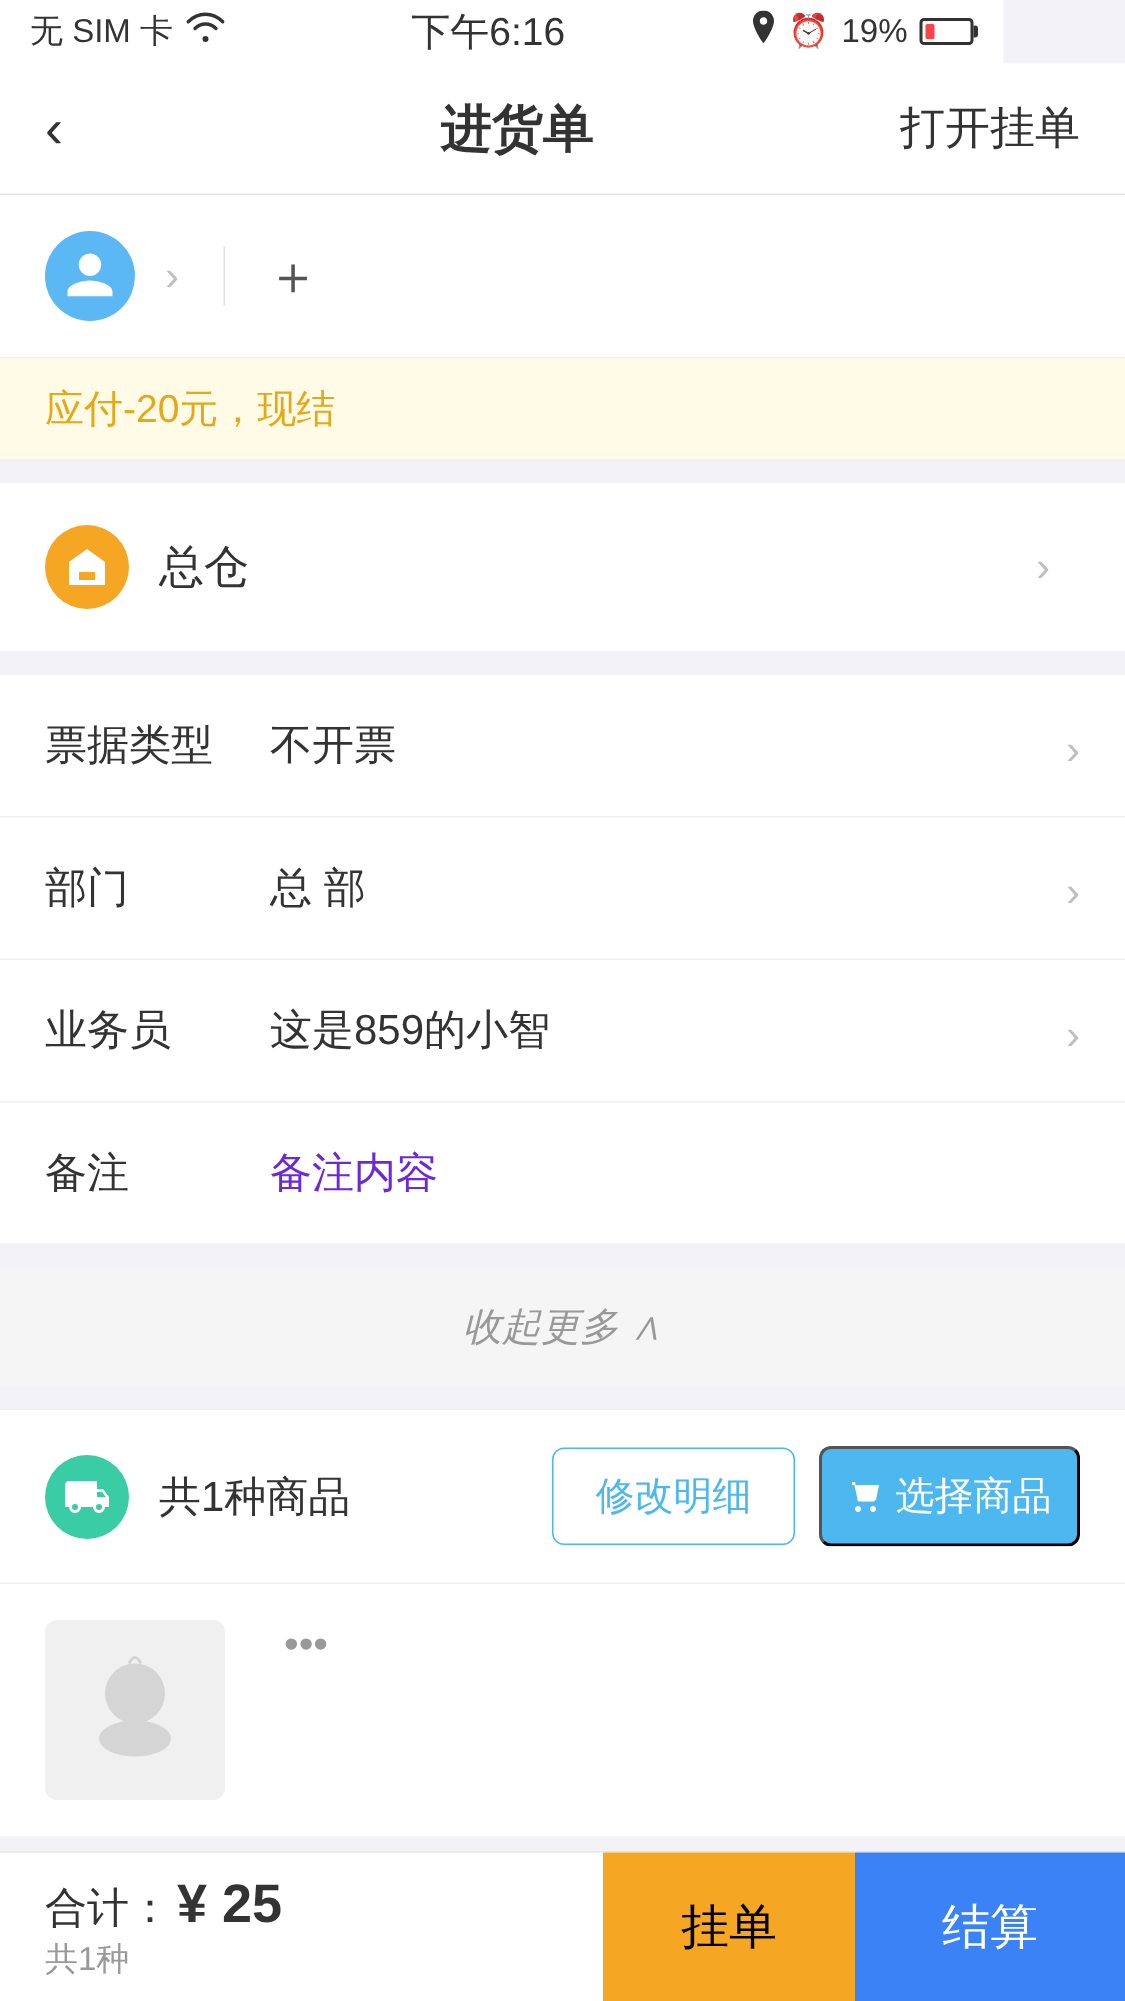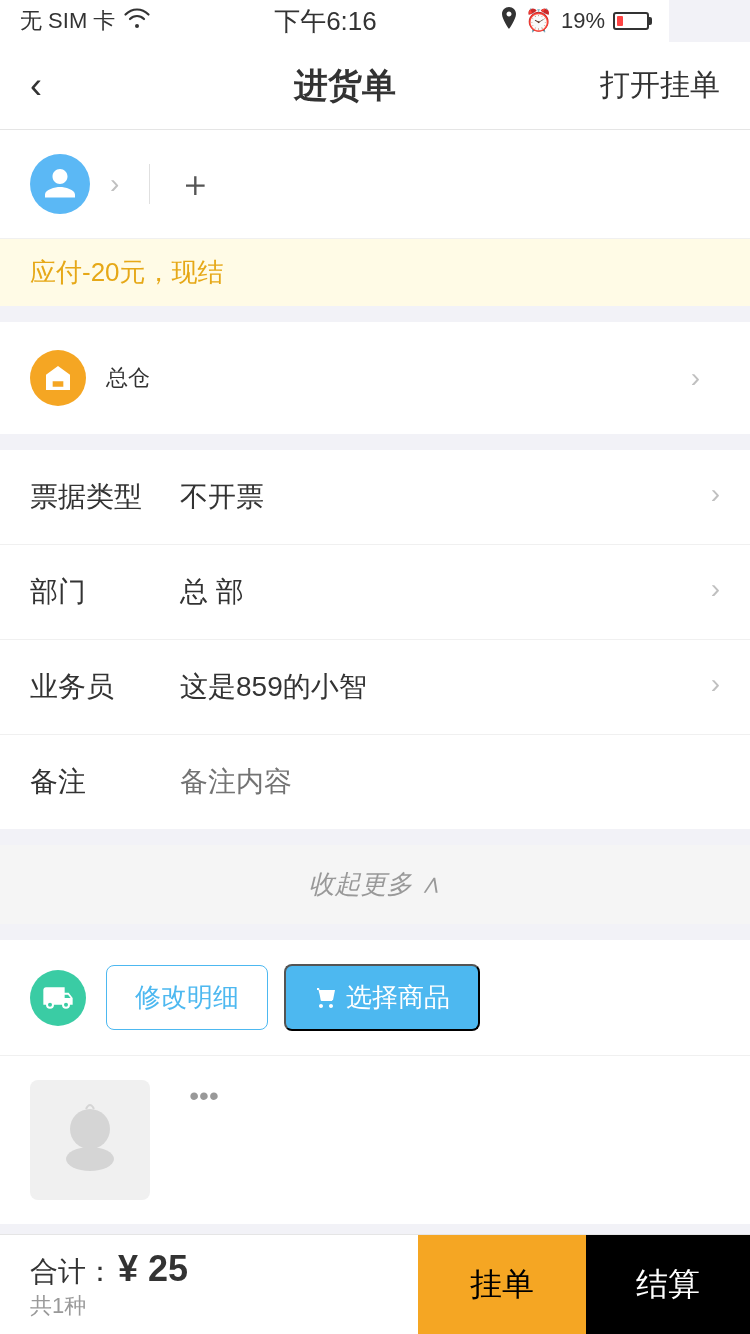--- a/index.html
+++ b/index.html
@@ -120,49 +120,49 @@
       background: #fff;
     }
     .warehouse-icon {
       width: 56px; height: 56px;
       border-radius: 50%;
       background: #f5a623;
       display: flex; align-items: center; justify-content: center;
       margin-right: 20px;
     }
     .warehouse-icon svg { width: 32px; height: 32px; fill: #fff; }
-    .warehouse-name { flex: 1; font-size: 22px; color: #333; }
+    .warehouse-name { flex: 1; font-size: 30px; color: #333; }
 
     
     .form-section {
       background: #fff;
       margin-bottom: 16px;
     }
     .form-row {
       display: flex;
-      align-items: flex-start;
+      align-items: flex-end;
       padding: 28px 30px;
       border-bottom: 1px solid #f0f0f0;
       min-height: 88px;
     }
     .form-row:last-child { border-bottom: none; }
     .form-label {
       font-size: 28px;
       color: #333;
       width: 120px;
       flex-shrink: 0;
     }
     .form-value {
       flex: 1;
       font-size: 28px;
       color: #333;
       padding-left: 30px;
     }
     .form-placeholder {
-      color: #737373;
+      color: #6d28d9;
     }
     .form-chevron { color: #c0c0c0; font-size: 28px; }
 
     
     .collapse-bar {
       background: #f5f5f5;
       text-align: center;
       padding: 22px 0;
       font-size: 26px;
       color: #999;
@@ -191,21 +191,21 @@
       color: #4db8f0;
       background: #fff;
       padding: 14px 28px;
       border-radius: 8px;
       font-size: 26px;
       margin-right: 16px;
     }
     .btn-select {
       background: #4db8f0;
       color: #fff;
-      padding: 14px 28px;
+      padding: 14px 17px;
       border-radius: 8px;
       font-size: 26px;
       display: flex;
       align-items: center;
       gap: 8px;
     }
     .btn-select svg { width: 24px; height: 24px; fill: #fff; }
 
     
     .product-item {
@@ -257,22 +257,22 @@
     .btn-pending {
       width: 168px;
       background: #f5a623;
       color: #000000;
       display: flex;
       align-items: center;
       justify-content: center;
       font-size: 32px;
     }
     .btn-settle {
-      width: 164px;
-      background: #000000;
+      width: 180px;
+      background: #3b82f6;
       color: #fff;
       display: flex;
       align-items: center;
       justify-content: center;
       font-size: 32px;
     }
 
     
     .bottom-spacer { height: 120px; }
   </style>
@@ -361,20 +361,21 @@
 
 <div class="collapse-bar">收起更多 ∧</div>
 
 <div class="section" style="margin-top:16px;">
   <div class="product-header">
     <div class="product-count-icon">
       <svg viewBox="0 0 24 24">
           <path d="M20 8h-3V4H3C1.9 4 1 4.9 1 6v11h2a3 3 0 0 0 6 0h6a3 3 0 0 0 6 0h2v-5l-3-4zM6 18.5A1.5 1.5 0 0 1 4.5 17 1.5 1.5 0 0 1 6 15.5 1.5 1.5 0 0 1 7.5 17 1.5 1.5 0 0 1 6 18.5zm13.5-9 1.96 2.5H17V9.5h2.5zm-1.5 9A1.5 1.5 0 0 1 16.5 17 1.5 1.5 0 0 1 18 15.5a1.5 1.5 0 0 1 1.5 1.5A1.5 1.5 0 0 1 18 18.5z"></path>
         </svg>
     </div>
+    <span class="product-count-text">共1种商品</span>
     <button class="btn-edit">修改明细</button>
     <button class="btn-select">
       <svg viewBox="0 0 24 24">
           <path d="M7 18c-1.1 0-2 .9-2 2s.9 2 2 2 2-.9 2-2-.9-2-2-2zm10 0c-1.1 0-2 .9-2 2s.9 2 2 2 2-.9 2-2-.9-2-2-2zM5.2 6H20l-1.7 8.4A1 1 0 0 1 17.3 15H7.7a1 1 0 0 1-1-.8L5.2 6zM3 2h2l.5 2H21l-2 10H7L4.5 4H3V2z"></path>
         </svg>
       <span>选择商品</span>
     </button>
   </div>
 
   <div class="product-item">

